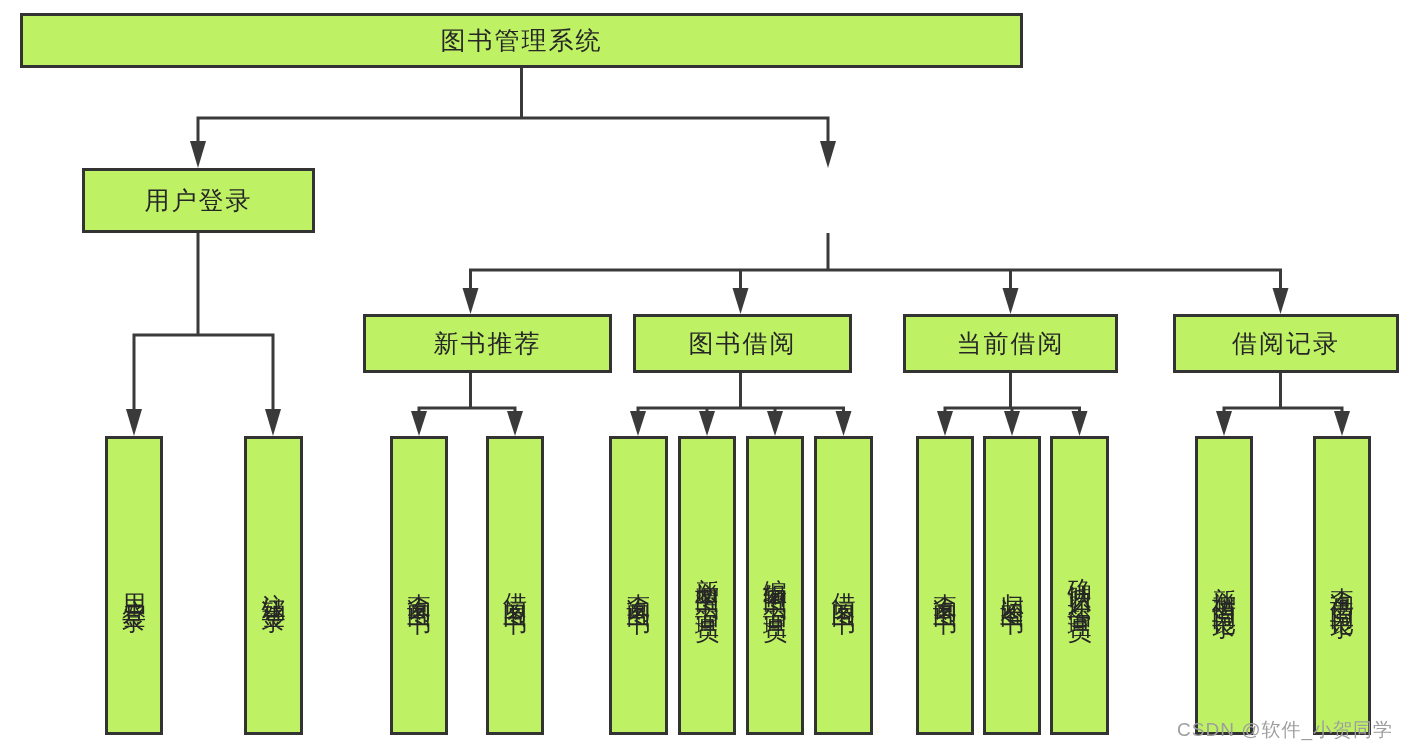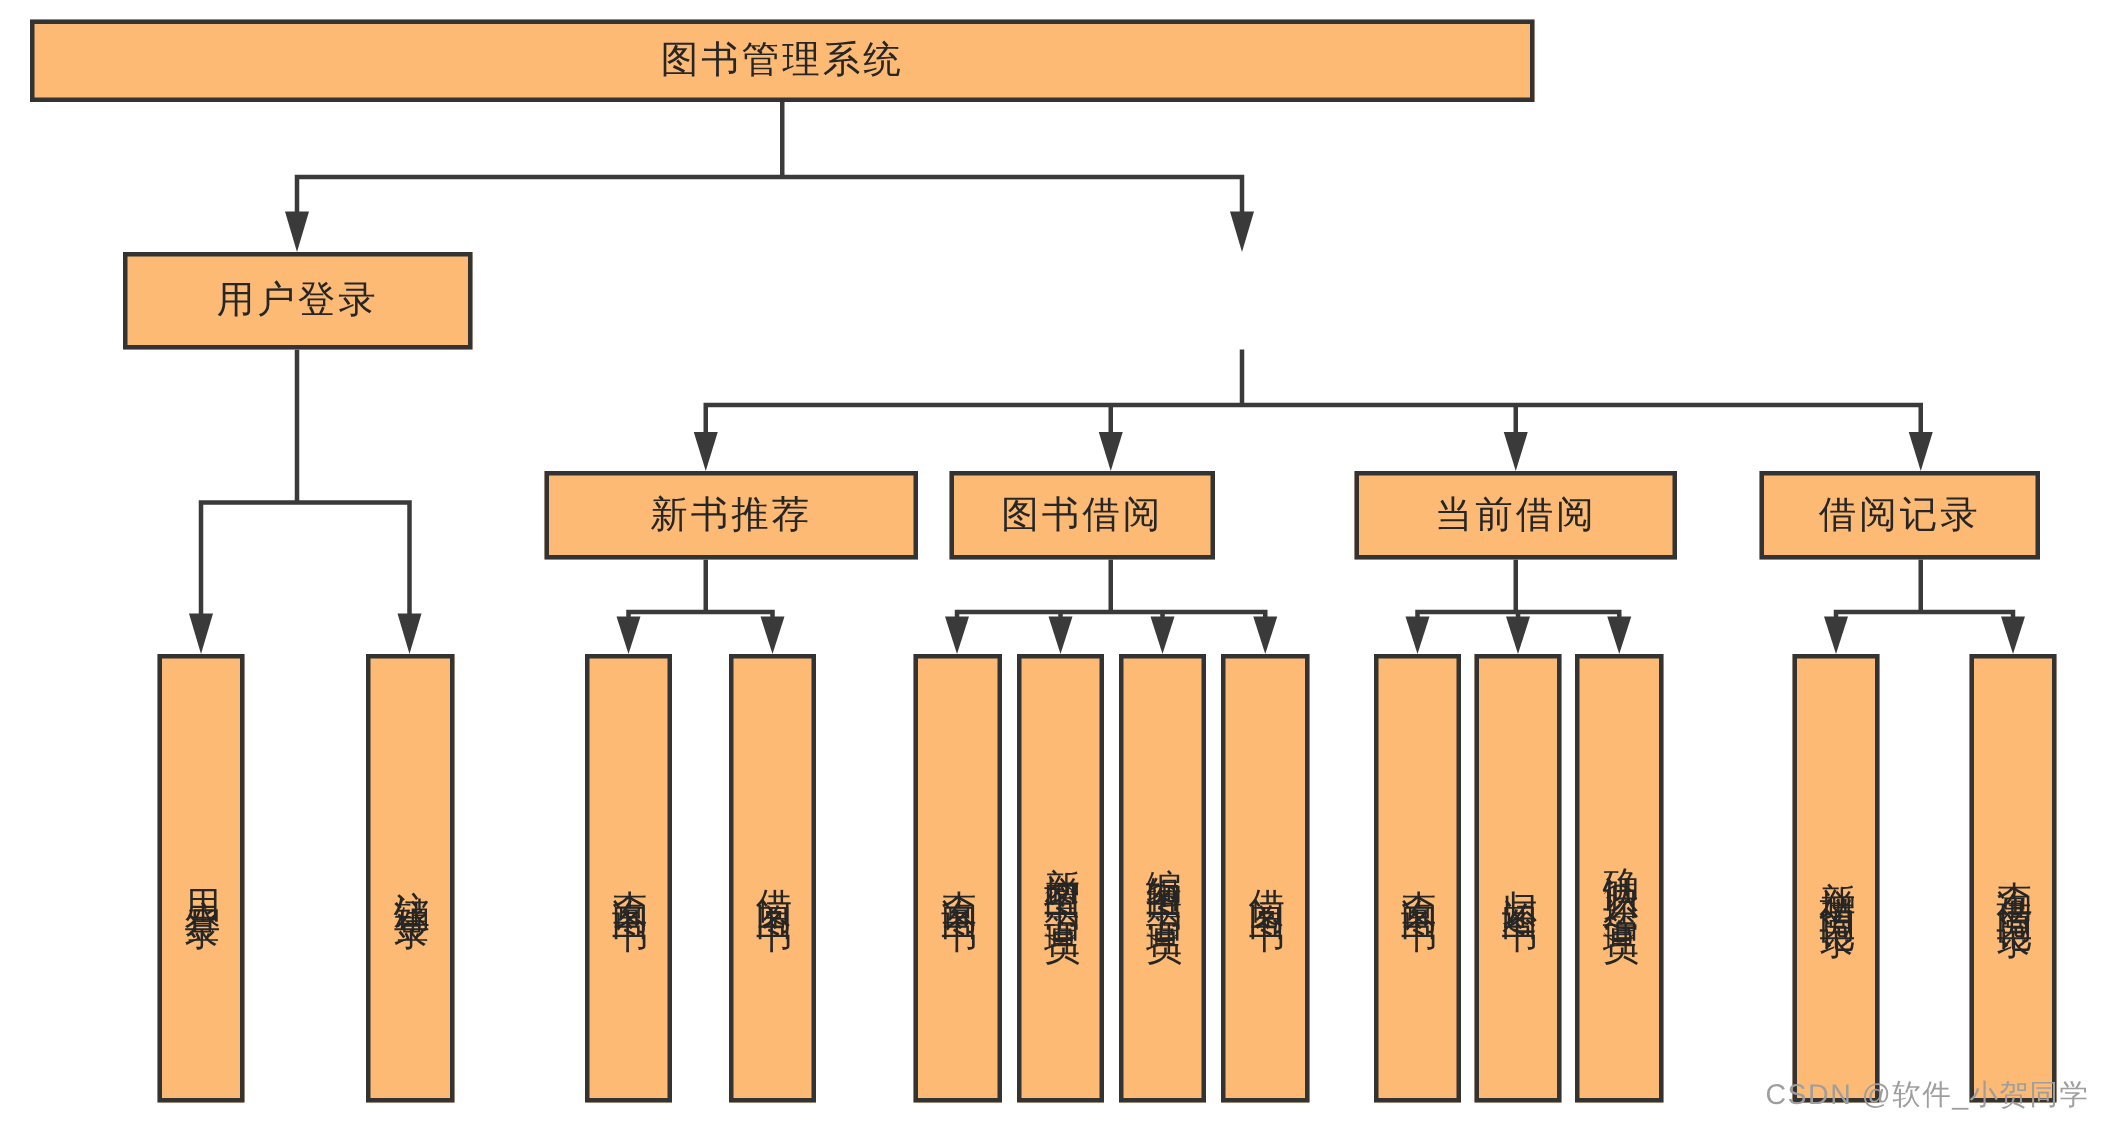--- a/index.html
+++ b/index.html
@@ -17,21 +17,21 @@
   }
   #connectors {
     position: absolute;
     left: 0;
     top: 0;
     z-index: 1;
   }
   .node {
     position: absolute;
     box-sizing: border-box;
-    background: #fdba74;
+    background: #bef264;
     border: 3px solid #333333;
     display: flex;
     align-items: center;
     justify-content: center;
     z-index: 2;
     color: #262626;
   }
   .h-node span {
     font-size: 25px;
     letter-spacing: 2px;
@@ -106,27 +106,27 @@
     <span>图书管理系统</span>
   </div>
 
   <div class="node h-node" style="left:82px; top:168px; width:233px; height:65px;">
     <span>用户登录</span>
   </div>
 
   <div class="node h-node" style="left:363px; top:314px; width:249px; height:59px;">
     <span>新书推荐</span>
   </div>
-  <div class="node h-node" style="left:633px; top:314px; width:177px; height:59px;justify-content:center;">
+  <div class="node h-node" style="left:633px; top:314px; width:219px; height:59px;justify-content:center;">
     <span>图书借阅</span>
   </div>
   <div class="node h-node" style="left:903px; top:314px; width:215px; height:59px;">
     <span>当前借阅</span>
   </div>
-  <div class="node h-node" style="left:1173px; top:314px; width:187px; height:59px;">
+  <div class="node h-node" style="left:1173px; top:314px; width:226px; height:59px;">
     <span>借阅记录</span>
   </div>
 
   <div class="node v-node" style="left:105px; top:436px; width:58px; height:299px;">
     <span>用户登录</span>
   </div>
   <div class="node v-node" style="left:244px; top:436px; width:59px; height:299px;">
     <span>注销登录</span>
   </div>
 

